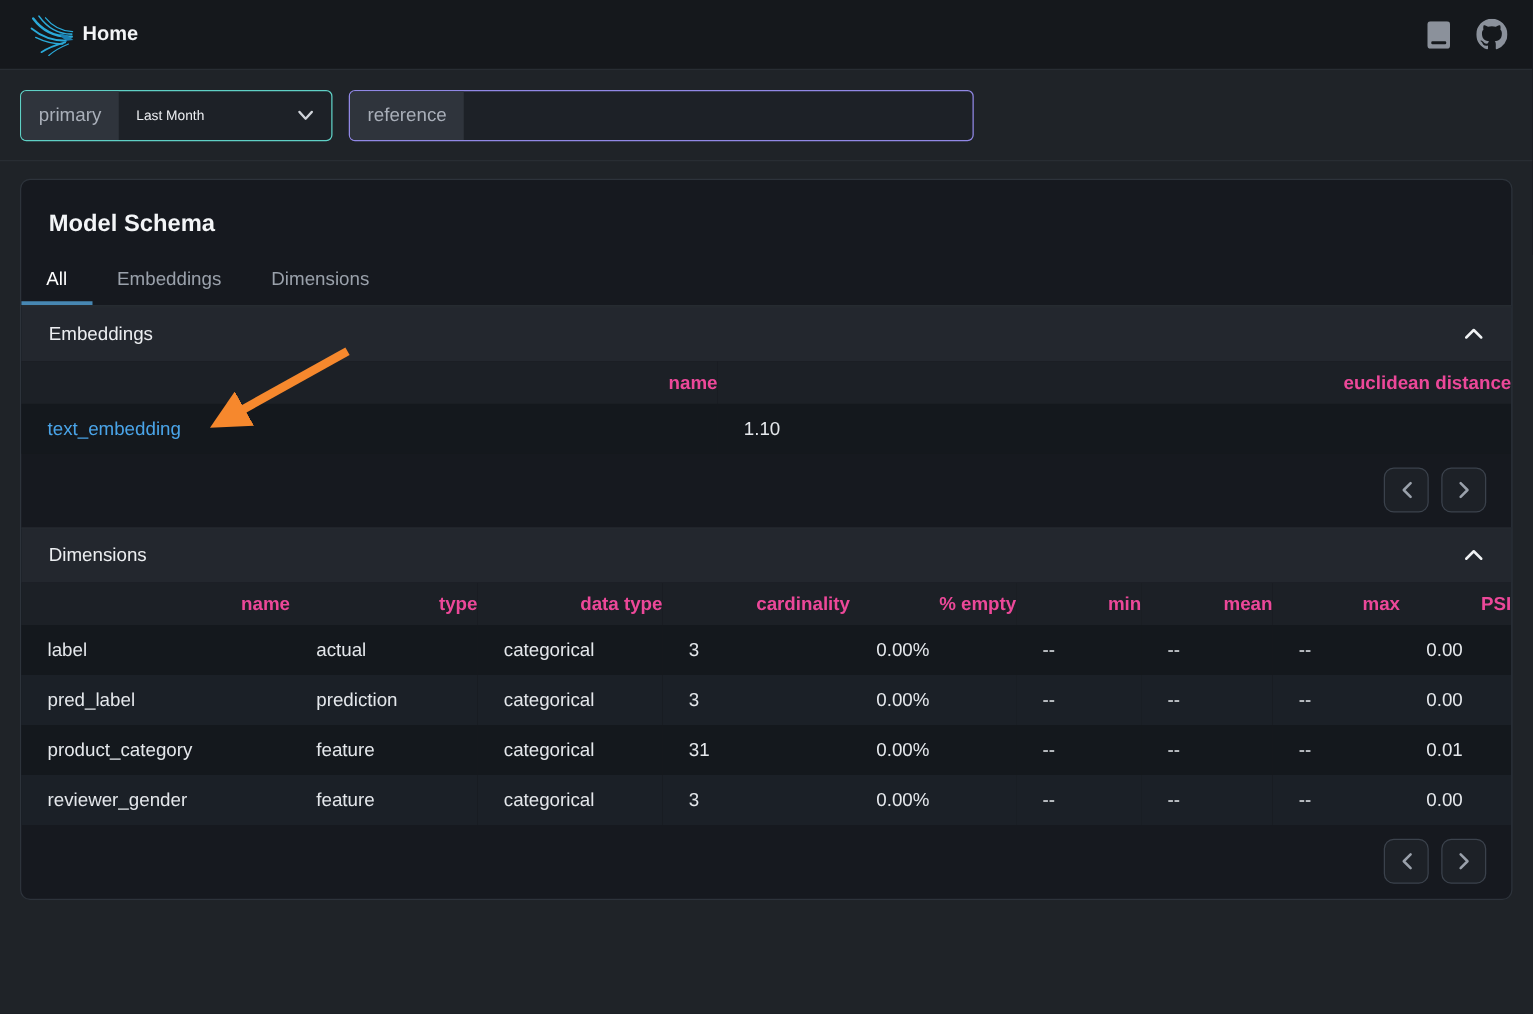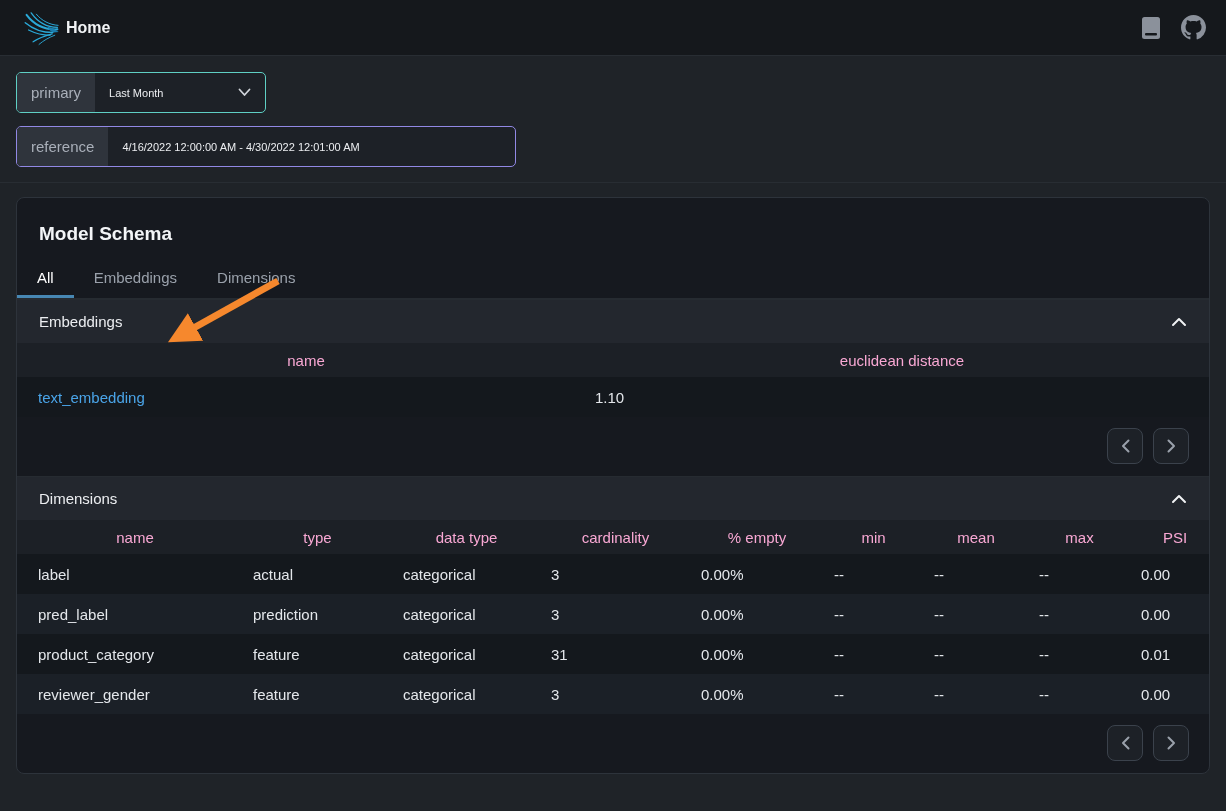--- a/index.html
+++ b/index.html
@@ -18,21 +18,20 @@
   .logo { width:42px; height:42px; cursor:pointer; flex:none; }
   .nav-title { font-size:16px; font-weight:700; color:#f2f4f6; }
   .nav-spacer { flex:1; }
   .nav-icons { display:flex; align-items:center; gap:20px; }
   .nav-icon { cursor:pointer; display:flex; align-items:center; }
 
   
   .filterbar {
     display:flex; gap:13px; padding:16px 16px 15px;
     border-bottom:1px solid #282d33;
-    flex-direction:column;
   }
   .field {
     display:flex; align-items:stretch; height:41px; border-radius:5px;
     overflow:hidden; cursor:pointer; background:#1d2127;
   }
   .field-primary { border:1px solid #5fd0c5; width:250px; }
   .field-reference { border:1px solid #9188e5; width:500px; }
   .field-label {
     background:#2f343c; color:#a9afb9; font-size:15px;
     display:flex; align-items:center; padding:0 14px; flex:none;
@@ -62,22 +61,22 @@
 
   .sec-header {
     height:44px; background:#23272e; display:flex; align-items:center;
     justify-content:space-between; padding:0 22px; cursor:pointer;
     border-top:1px solid #262b31;
   }
   .sec-header-title { font-size:15px; color:#eceef1; }
 
   table { width:100%; border-collapse:collapse; table-layout:fixed; }
   th {
-    background:#1c2026; height:34px; text-align:center; font-size:15px;
-    font-weight:400; color:#f9a8d4; padding:0 0 0 21px;
+    background:#1c2026; height:34px; text-align:right; font-size:15px;
+    font-weight:700; color:#ec4899; padding:0 0 0 21px;
     white-space:nowrap; overflow:hidden;
   }
   td {
     height:40px; font-size:15px; color:#e4e7eb; padding:0 0 0 21px;
     white-space:nowrap; overflow:hidden;
   }
   tbody tr:nth-child(odd)  { background:#14181d; }
   tbody tr:nth-child(even) { background:#1b2027; }
   .link { color:#4aa4e8; cursor:pointer; }
 
@@ -136,21 +135,20 @@
       <span class="field-label">primary</span>
       <span class="field-value">Last Month</span>
       <span class="field-caret">
         <svg width="13" height="9" viewBox="0 0 13 9">
             <path d="M1.5 1.5 L6.5 7 L11.5 1.5" stroke="#cfd3d9" stroke-width="1.8" fill="none" stroke-linecap="round" stroke-linejoin="round"></path>
           </svg>
       </span>
     </div>
     <div class="field field-reference">
       <span class="field-label">reference</span>
-      <span class="field-value">4/16/2022 12:00:00 AM - 4/30/2022 12:01:00 AM</span>
     </div>
   </div>
 
   <main class="panel">
     <h1 class="panel-title">Model Schema</h1>
 
     <div class="tabs">
       <div class="tab active"><span>All</span></div>
       <div class="tab"><span>Embeddings</span></div>
       <div class="tab"><span>Dimensions</span></div>

